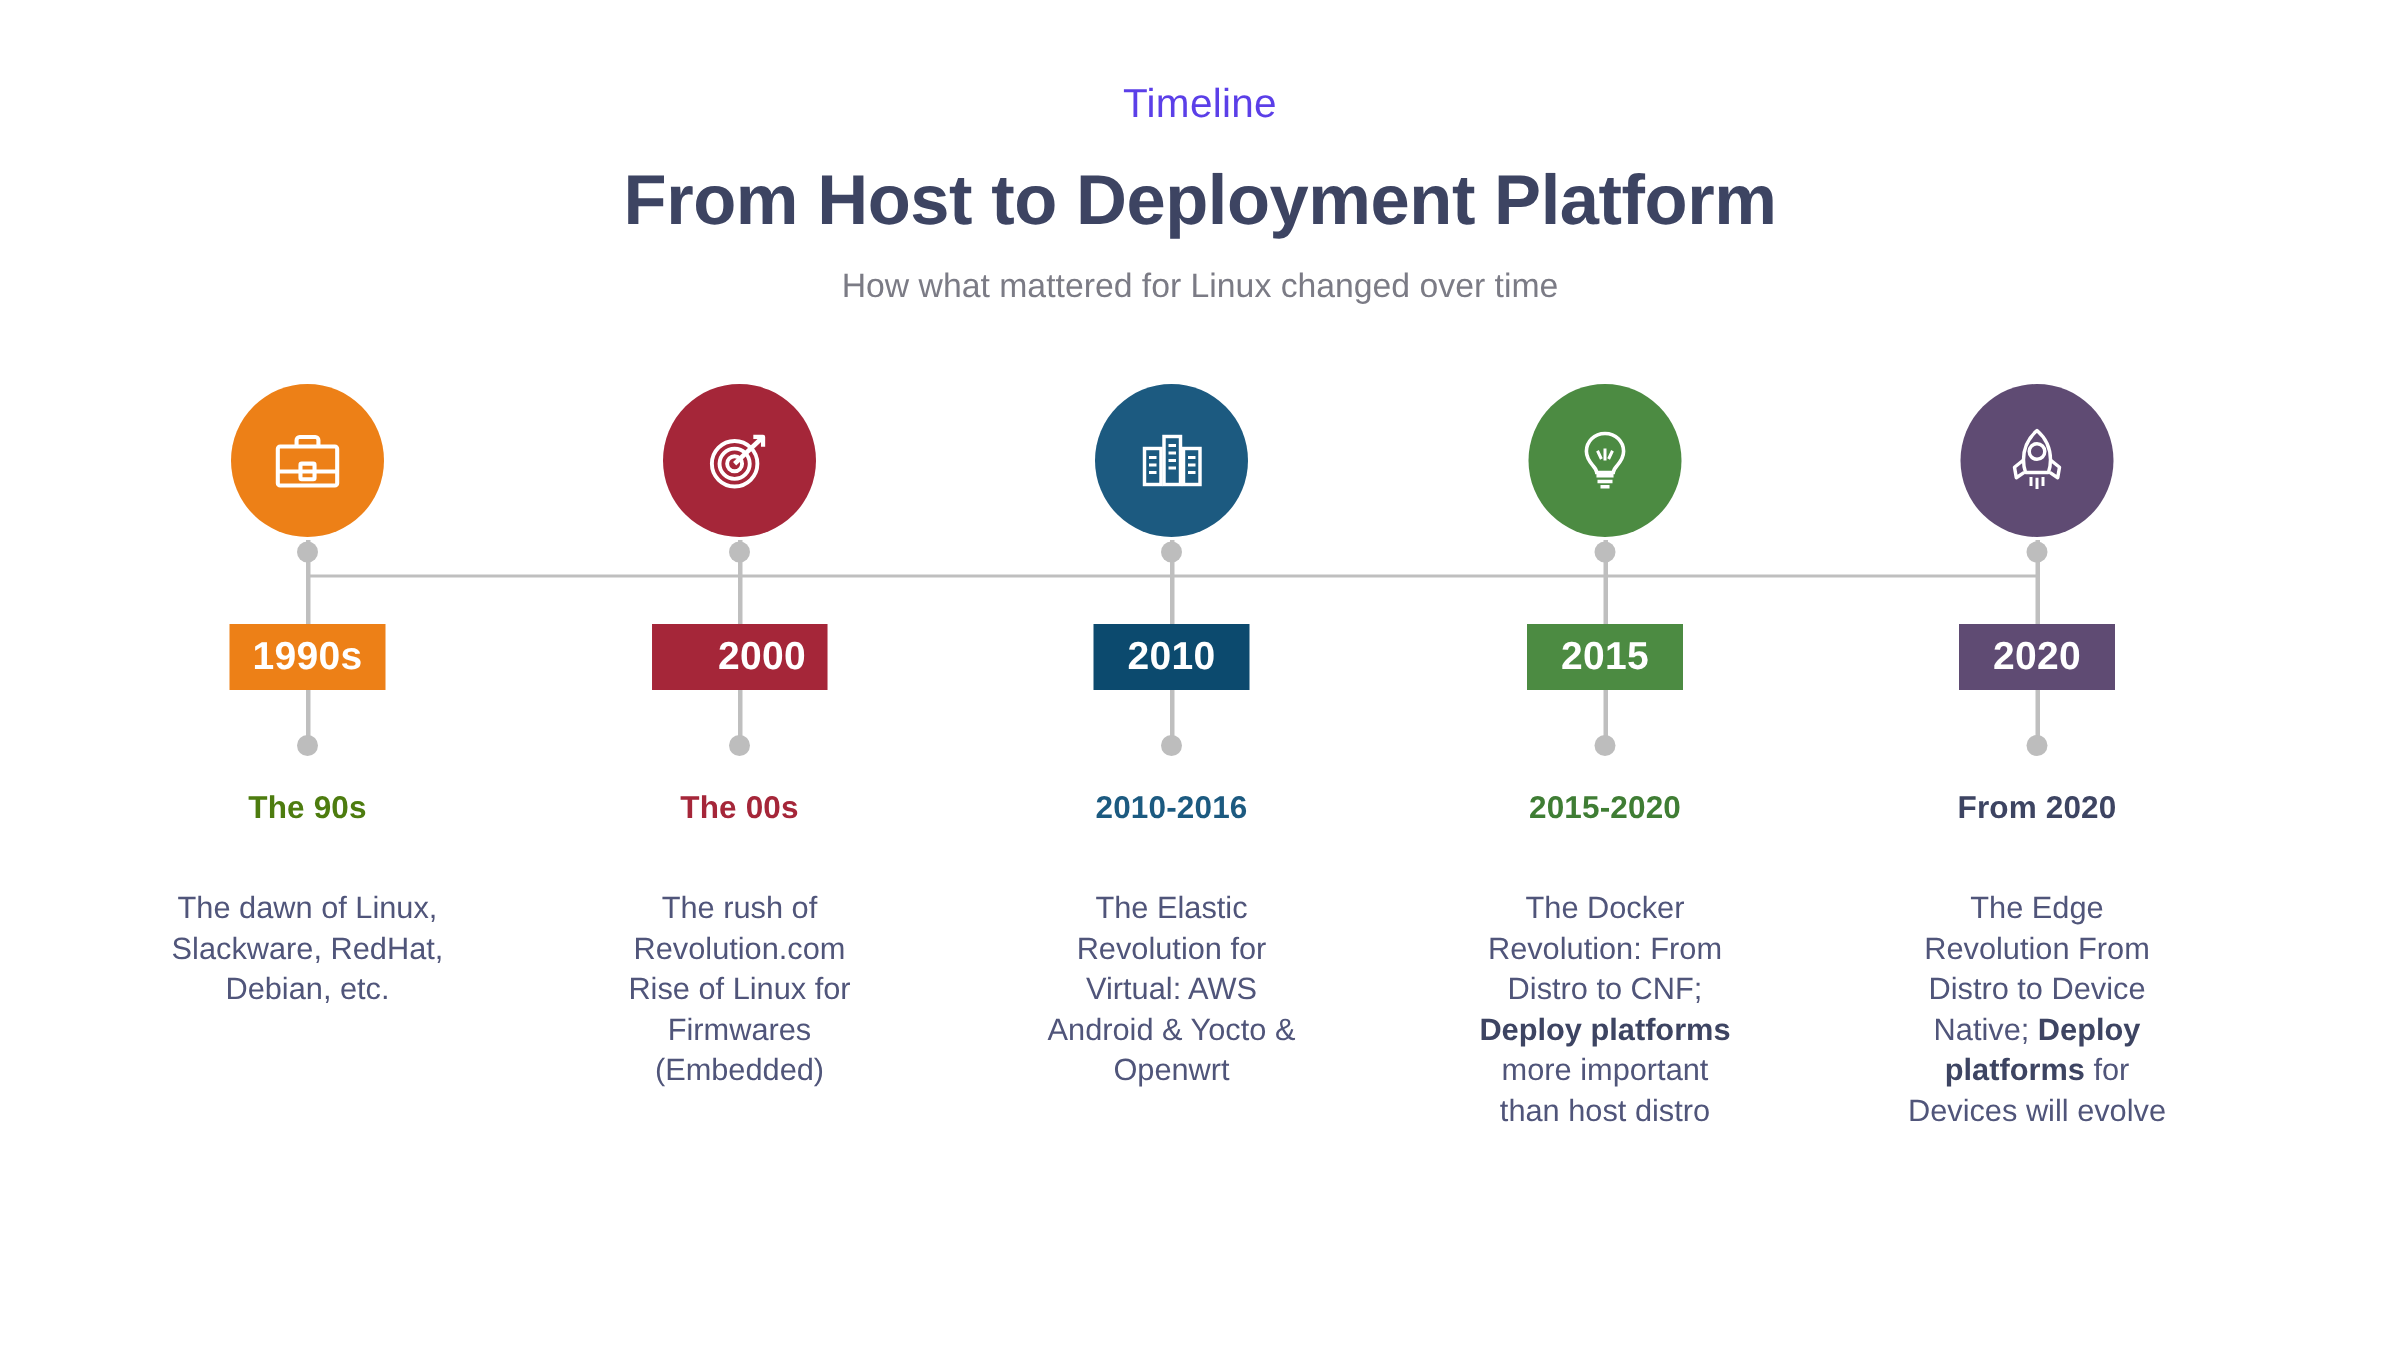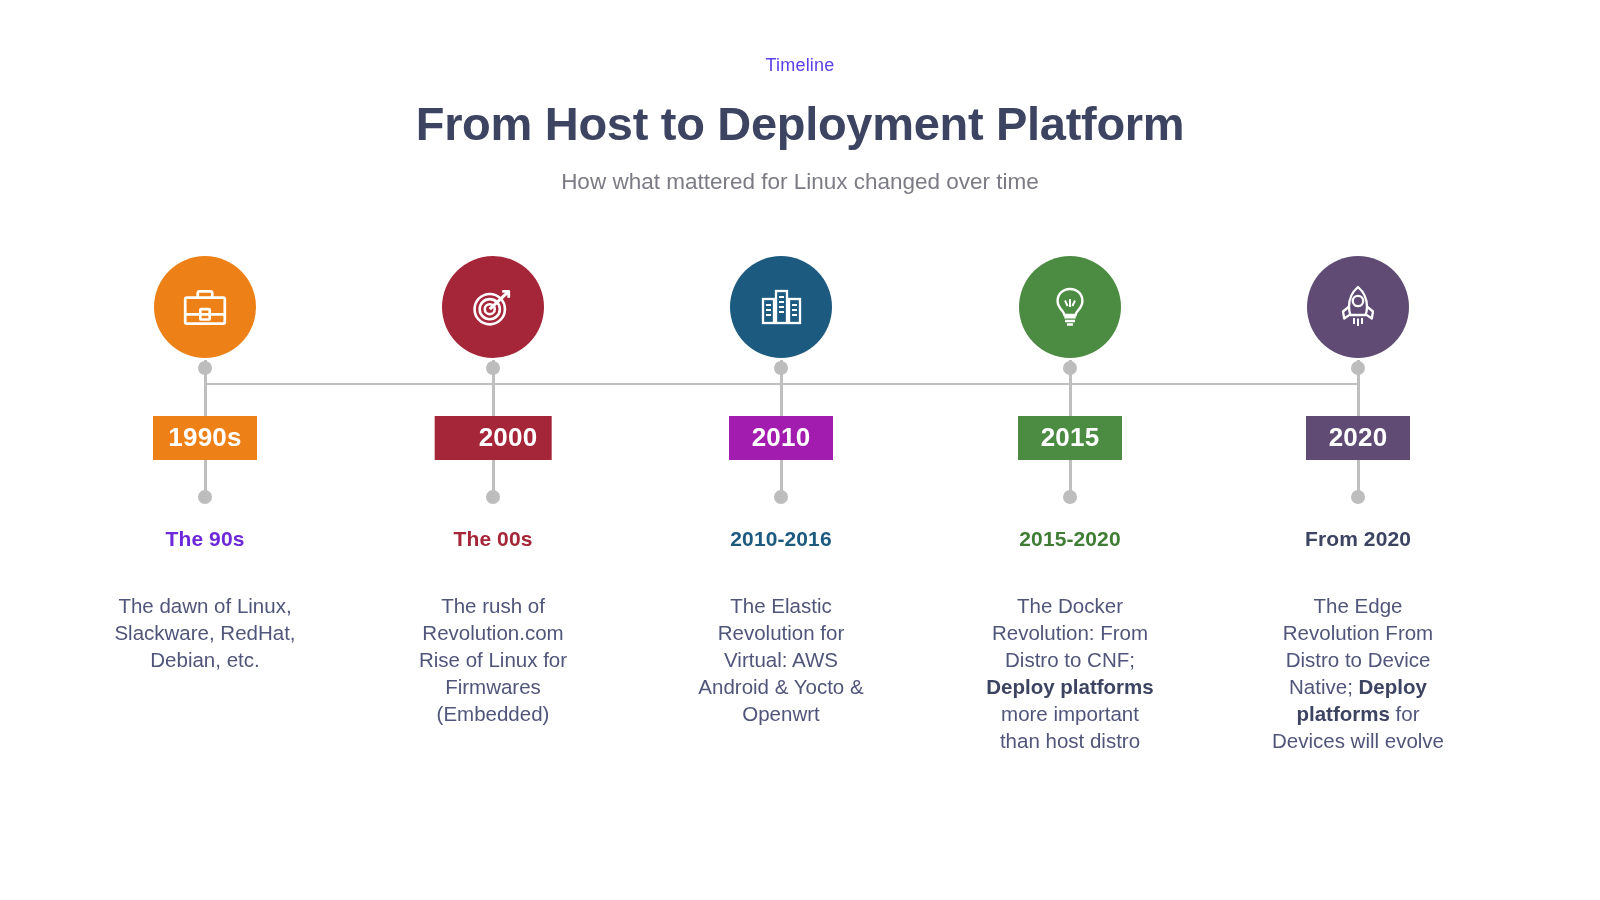--- a/index.html
+++ b/index.html
@@ -14,21 +14,21 @@
     overflow: hidden;
     position: relative;
   }
 
   
   .header {
     text-align: center;
     padding-top: 56px;
   }
   .eyebrow {
-    font-size: 18px;
+    font-size: 27px;
     color: #5B3FE8;
     letter-spacing: 0.2px;
     line-height: 1;
   }
   .main-title {
     font-size: 47px;
     font-weight: bold;
     color: #3D4462;
     margin-top: 25px;
     line-height: 1.08;
@@ -160,21 +160,21 @@
           <span>
             <svg width="50" height="50" viewBox="0 0 48 48" fill="none" stroke="#fff" stroke-width="2.6">
       <rect x="5" y="15" width="38" height="25" rx="1.5"></rect>
       <path d="M17 15v-4a2 2 0 0 1 2-2h10a2 2 0 0 1 2 2v4"></path>
       <path d="M5 31h38"></path>
       <rect x="19.5" y="26" width="9" height="10" rx="0.8"></rect>
     </svg>
           </span>
         </div>
         <div class="year-badge" style="background: rgb(237, 128, 23);">1990s</div>
-        <div class="era-title" style="color: #6d28d9;">The 90s</div>
+        <div class="era-title" style="color: #4d7c0f;">The 90s</div>
         <div class="desc"><span>The dawn of Linux, Slackware, RedHat, Debian, etc.</span></div>
       </div>
       <div class="milestone" style="left: 493px;">
         <div class="v-line" style="background: rgb(191, 191, 191);"></div>
         <div class="dot dot-top" style="background: rgb(189, 189, 189);"></div>
         <div class="dot dot-bottom" style="background: rgb(189, 189, 189);"></div>
         <div class="circle" style="background: rgb(165, 38, 57);">
           <span>
             <svg width="52" height="52" viewBox="0 0 48 48" fill="none" stroke="#fff" stroke-width="2.4">
       <circle cx="21" cy="26" r="14"></circle>
@@ -198,21 +198,21 @@
             <svg width="48" height="48" viewBox="0 0 48 48" fill="none" stroke="#fff" stroke-width="2.3">
       <rect x="19" y="8" width="11" height="32"></rect>
       <rect x="6" y="16" width="11" height="24"></rect>
       <rect x="32" y="16" width="11" height="24"></rect>
       <path d="M22 14h5M22 19h5M22 24h5M22 29h5" stroke-width="2"></path>
       <path d="M9 22h5M9 27h5M9 32h5" stroke-width="2"></path>
       <path d="M35 22h5M35 27h5M35 32h5" stroke-width="2"></path>
     </svg>
           </span>
         </div>
-        <div class="year-badge" style="background: #a21caf;">2010</div>
+        <div class="year-badge" style="background: #0c4a6e;">2010</div>
         <div class="era-title" style="color: rgb(28, 90, 128);">2010-2016</div>
         <div class="desc"><span>The Elastic Revolution for Virtual: AWS Android &amp; Yocto &amp; Openwrt</span></div>
       </div>
       <div class="milestone" style="left: 1070px;">
         <div class="v-line" style="background: rgb(191, 191, 191);"></div>
         <div class="dot dot-top" style="background: rgb(189, 189, 189);"></div>
         <div class="dot dot-bottom" style="background: rgb(189, 189, 189);"></div>
         <div class="circle" style="background: rgb(76, 139, 66);">
           <span>
             <svg width="48" height="48" viewBox="0 0 48 48" fill="none" stroke="#fff" stroke-width="2.4">

